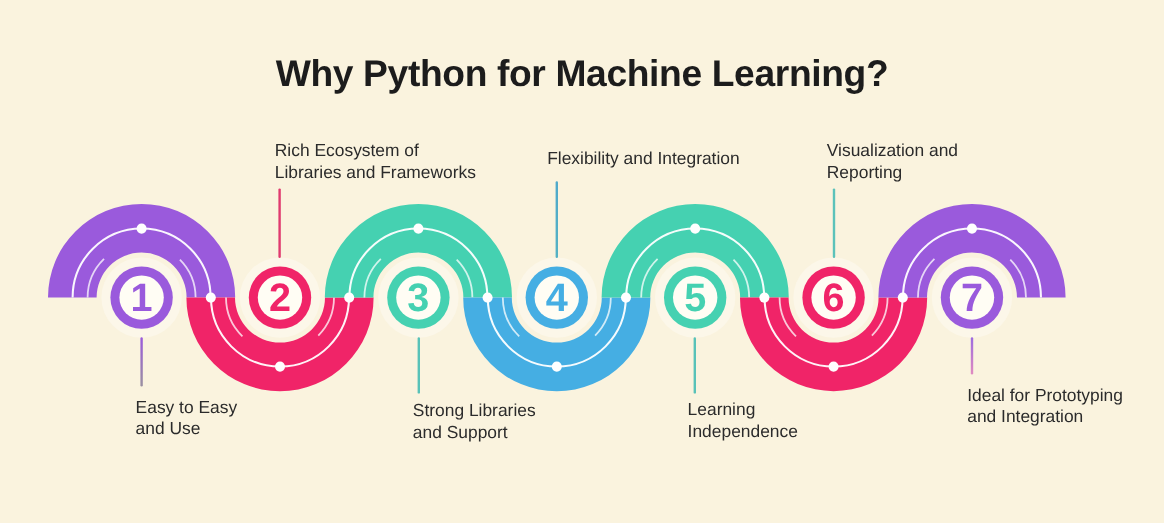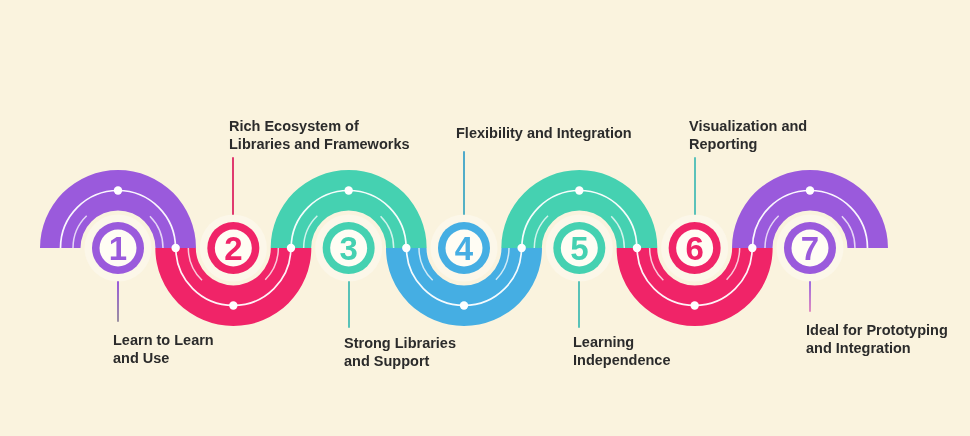--- a/index.html
+++ b/index.html
@@ -9,30 +9,31 @@
     margin:0 auto;
   }
   .title{
     position:absolute;top:44px;left:0;width:100%;text-align:center;
     font-size:31px;font-weight:800;letter-spacing:-0.3px;color:#1C1C1C;
     margin:0;
   }
   .diagram-svg{position:absolute;left:0;top:0;}
   .step-label{
     position:absolute;white-space:pre-line;
-    font-size:14.5px;font-weight:bold;line-height:18px;color:#2B2B2B;
+    font-size:14.5px;font-weight:normal;line-height:18px;color:#2B2B2B;
   }
   .connector{
     position:absolute;width:2px;border-radius:1px;
   }
 </style>
 </head>
 <body>
 
 <div class="canvas">
+  <h1 class="title">Why Python for Machine Learning?</h1>
   <svg class="diagram-svg" id="serpentine-svg" width="970" height="436" viewBox="0 0 970 436">
       <g>
         <g>
           <path d="M 40 248 A 78 78 0 0 1 196 248 L 155.5 248 A 37.5 37.5 0 0 0 80.5 248 Z" fill="#9A5ADC"></path>
           <path d="M 73 248 A 45 45 0 0 1 163 248" fill="none" stroke="#FFFFFF" stroke-width="1.5" stroke-dasharray="36 70 36" opacity="0.75"></path>
           <path d="M 60.5 248 A 57.5 57.5 0 0 1 175.5 248" fill="none" stroke="#FFFFFF" stroke-width="1.7" opacity="0.95"></path>
         </g>
         <g>
           <path d="M 155.32999999999998 248 A 78 78 0 0 0 311.33 248 L 270.83 248 A 37.5 37.5 0 0 1 195.82999999999998 248 Z" fill="#F02468"></path>
           <path d="M 188.32999999999998 248 A 45 45 0 0 0 278.33 248" fill="none" stroke="#FFFFFF" stroke-width="1.5" stroke-dasharray="36 70 36" opacity="0.75"></path>
@@ -119,21 +120,21 @@
         <g>
           <circle cx="809.98" cy="248" r="33.5" fill="#FCF7E9"></circle>
           <circle cx="809.98" cy="248" r="26" fill="#9A5ADC"></circle>
           <circle cx="809.98" cy="248" r="18.5" fill="#FFFDF4"></circle>
           <text x="809.98" y="248" fill="#9A5ADC" text-anchor="middle" dy="11.5" font-family="&quot;Liberation Sans&quot;,sans-serif" font-size="33px" font-weight="bold">7</text>
         </g>
       </g>
     </svg>
   <div id="labels-layer">
       <div class="connector" style="left: 117px; top: 281px; height: 41px; background: linear-gradient(rgb(154, 90, 220), rgb(154, 144, 160));"></div>
-      <div class="step-label" style="left: 113px; top: 331px;">Learn to Learn
+      <div class="step-label" style="left: 113px; top: 331px;">Easy to Easy
 and Use</div>
       <div class="connector" style="left: 232.33px; top: 157px; height: 58px; background: linear-gradient(0deg, rgb(224, 58, 111), rgb(224, 58, 111));"></div>
       <div class="step-label" style="left: 229px; top: 117px;">Rich Ecosystem of
 Libraries and Frameworks</div>
       <div class="connector" style="left: 347.66px; top: 281px; height: 47px; background: linear-gradient(rgb(88, 194, 184), rgb(88, 194, 184));"></div>
       <div class="step-label" style="left: 344px; top: 334px;">Strong Libraries
 and Support</div>
       <div class="connector" style="left: 462.99px; top: 151px; height: 64px; background: linear-gradient(0deg, rgb(85, 178, 196), rgb(79, 169, 203));"></div>
       <div class="step-label" style="left: 456px; top: 124px; text-align: right;">Flexibility and Integration</div>
       <div class="connector" style="left: 578.32px; top: 281px; height: 47px; background: linear-gradient(rgb(88, 194, 184), rgb(88, 194, 184));"></div>

